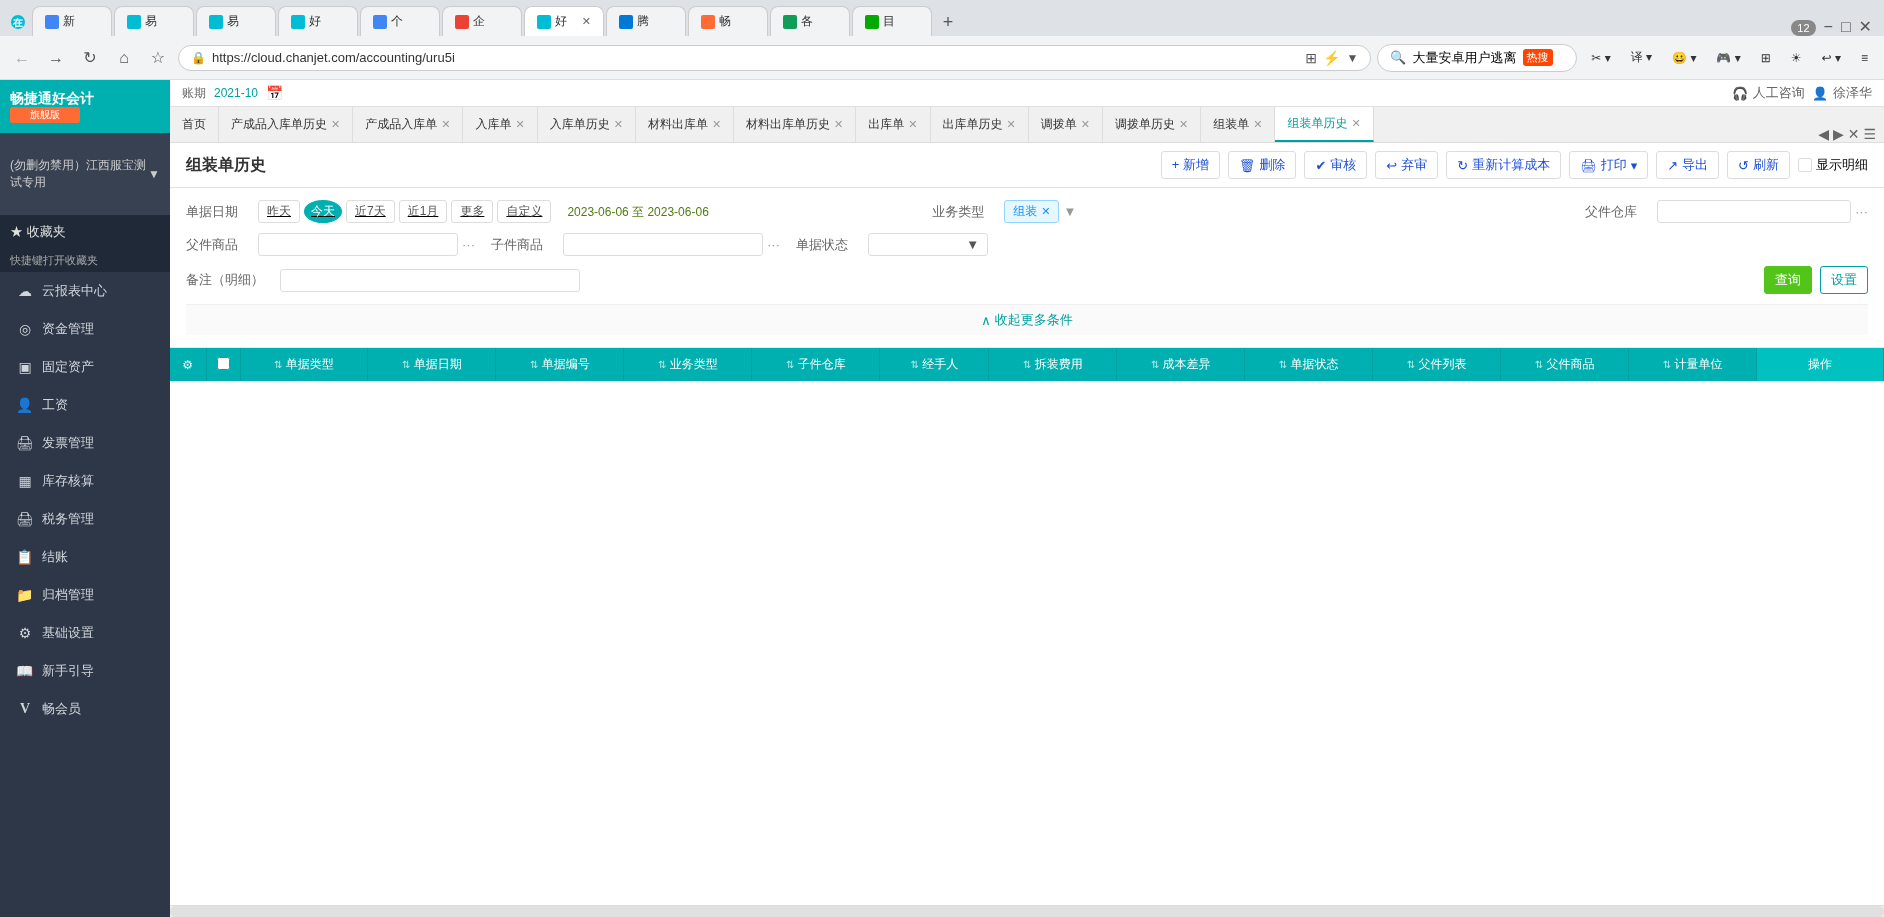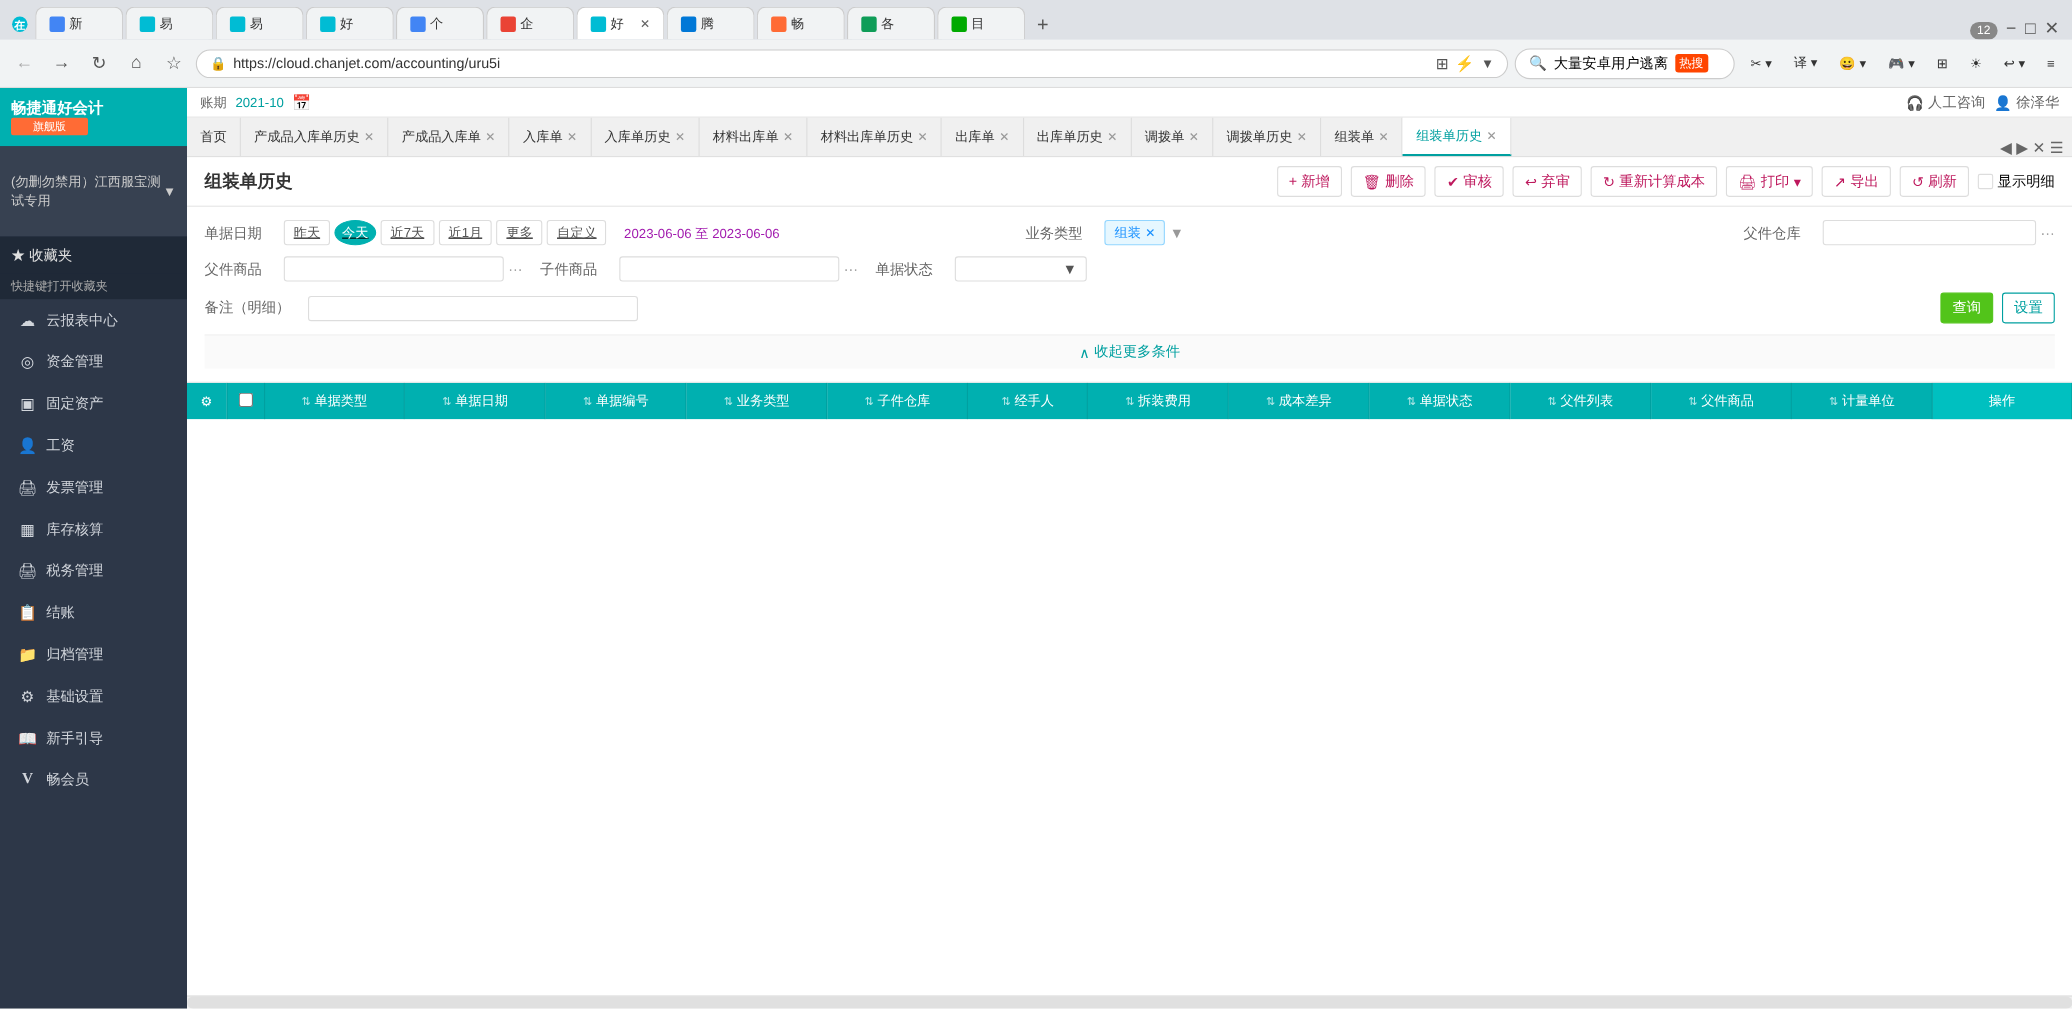--- a/index.html
+++ b/index.html
@@ -47,32 +47,32 @@
     .app-tab { display: flex; align-items: center; padding: 0 12px; height: 36px; font-size: 12px; color: #333; cursor: pointer; border-right: 1px solid #ddd; white-space: nowrap; gap: 4px; flex-shrink: 0; }
     .app-tab.active { background: #fff; color: #00a0a0; border-bottom: 2px solid #00a0a0; }
     .app-tab .tab-close-x { color: #999; font-size: 11px; cursor: pointer; }
     .app-tabs-controls { display: flex; align-items: center; padding: 0 8px; gap: 4px; margin-left: auto; flex-shrink: 0; }
     .app-tabs-controls span { cursor: pointer; color: #666; font-size: 14px; }
 
     
     .page-header { display: flex; align-items: center; padding: 8px 16px; border-bottom: 1px solid #e0e0e0; background: #fff; flex-shrink: 0; gap: 12px; }
     .page-title { font-size: 16px; font-weight: bold; color: #333; }
     .header-actions { display: flex; align-items: center; gap: 8px; margin-left: auto; }
-    .action-btn { display: flex; align-items: center; gap: 4px; padding: 4px 10px; border: 1px solid #ddd; border-radius: 3px; cursor: pointer; font-size: 13px; color: #be185d; background: #fff; }
+    .action-btn { display: flex; align-items: center; gap: 4px; padding: 4px 10px; border: 1px solid #ddd; border-radius: 3px; cursor: pointer; font-size: 13px; color: #1d4ed8; background: #fff; }
     .action-btn.green { background: #52c41a; color: #fff; border-color: #52c41a; }
     .action-btn.cyan-outline { background: #fff; color: #00a0a0; border-color: #00a0a0; }
 
     
     .filter-area { padding: 12px 16px; background: #fff; border-bottom: 1px solid #e8e8e8; flex-shrink: 0; }
     .filter-row { display: flex; align-items: center; gap: 16px; margin-bottom: 10px; }
     .filter-label { color: #666; font-size: 13px; white-space: nowrap; min-width: 56px; }
     .filter-date-group { display: flex; align-items: center; gap: 4px; text-decoration: underline; }
     .date-quick-btn { padding: 2px 8px; border: 1px solid #ddd; border-radius: 3px; cursor: pointer; font-size: 12px; color: #555; background: #fff; }
     .date-quick-btn.active { background: #00b0b0; color: #fff; border-color: #00b0b0; border-radius: 50%; padding: 2px 6px; }
-    .date-range-text { font-size: 12px; color: #a21caf; margin-top: 2px; }
+    .date-range-text { font-size: 12px; color: #4d7c0f; margin-top: 2px; }
     .filter-tag-group { display: flex; align-items: center; gap: 6px; }
     .filter-tag { background: #e6f7ff; border: 1px solid #91d5ff; color: #1890ff; padding: 2px 8px; border-radius: 3px; font-size: 12px; display: flex; align-items: center; gap: 4px; }
     .filter-tag .tag-close { cursor: pointer; color: #1890ff; font-size: 11px; }
     .filter-input-group { display: flex; align-items: center; gap: 4px; }
     .filter-input { border: 1px solid #ddd; border-radius: 3px; padding: 3px 8px; font-size: 13px; color: #333; min-width: 160px; }
     .filter-more-btn { color: #999; cursor: pointer; font-size: 13px; }
     .filter-dropdown-btn { display: flex; align-items: center; gap: 4px; border: 1px solid #ddd; border-radius: 3px; padding: 3px 8px; cursor: pointer; font-size: 13px; color: #555; min-width: 120px; background: #fff; }
     .collapse-bar { display: flex; align-items: center; justify-content: center; padding: 6px; cursor: pointer; color: #00a0a0; font-size: 13px; gap: 4px; background: #fafafa; border-top: 1px solid #f0f0f0; }
 
     

